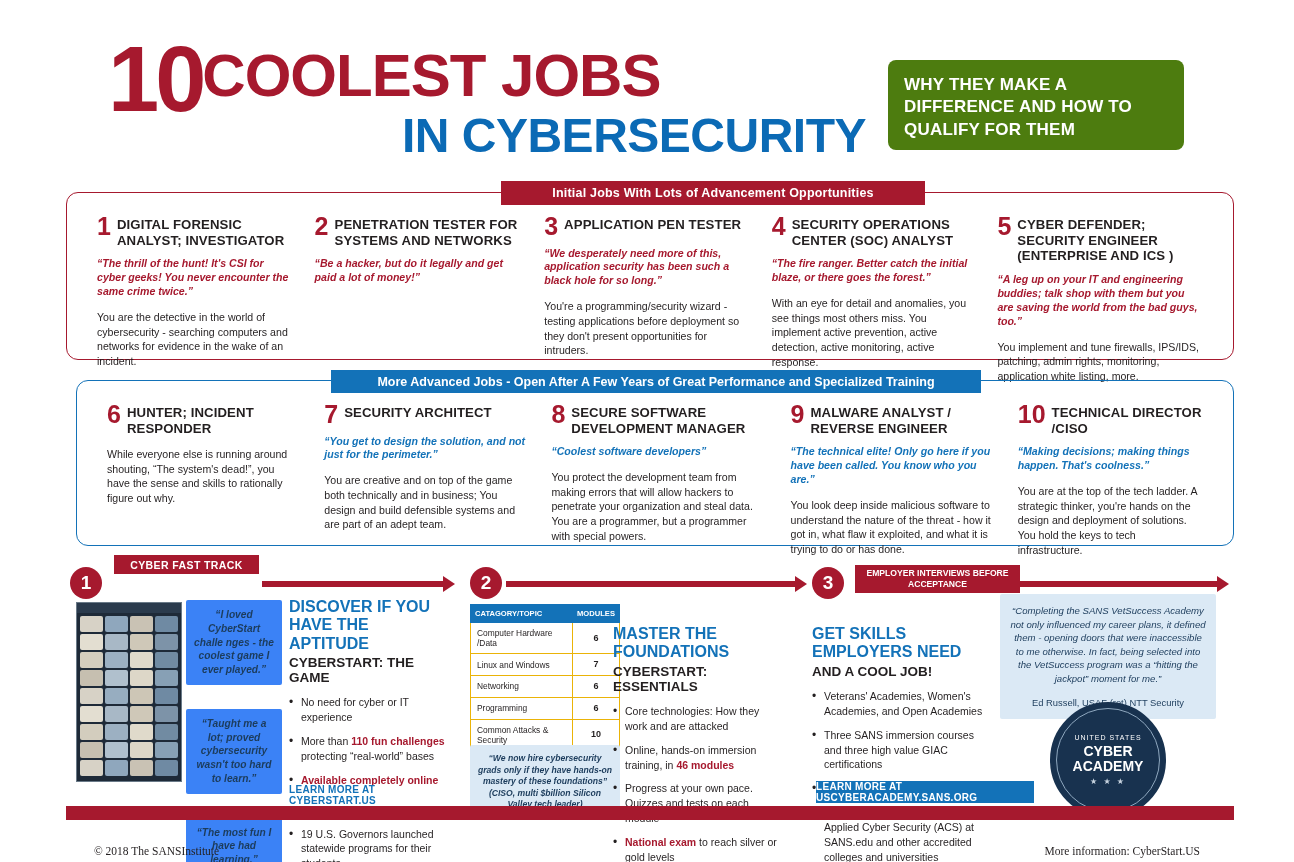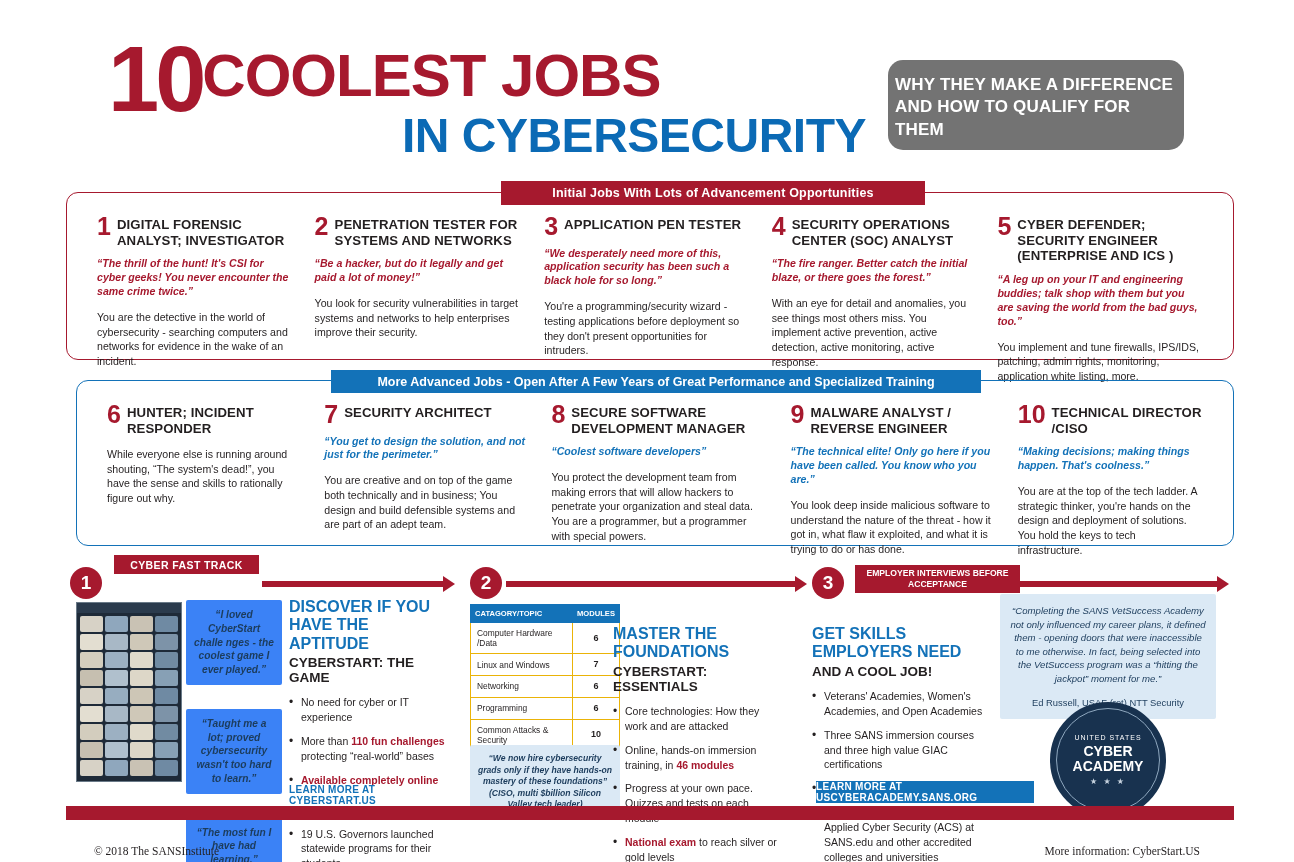--- a/index.html
+++ b/index.html
@@ -27,22 +27,22 @@
     font-size:60px; font-weight:bold; color:#a6192e;
     line-height:0.85; letter-spacing:-1px; margin-left:0; padding-top:6px;
   }
   .t-row2 {
     font-size:48px; font-weight:bold; color:#0b6ab5;
     line-height:1; letter-spacing:-0.5px; text-align:right; margin-top:-4px;
     padding-right:2px;
   }
   .why-box {
     position:absolute; left:888px; top:16px; width:296px; height:90px;
-    background:#737373; border-radius:15px; color:#ffffff;
-    padding:14px 7px; font-size:17px; font-weight:bold; line-height:1.32;
+    background:#4d7c0f; border-radius:8px; color:#ffffff;
+    padding:14px 16px; font-size:17px; font-weight:bold; line-height:1.32;
     letter-spacing:0.2px;
   }
 
   
   .sec1 {
     position:absolute; left:66px; top:192px; width:1168px; height:168px;
     border:1.5px solid #a6192e; border-radius:12px;
   }
   .banner-red {
     position:absolute; left:434px; top:-12px; width:424px; height:24px;
@@ -198,21 +198,20 @@
         <div class="quote red">“The thrill of the hunt! It's CSI for cyber geeks! You never encounter the same crime twice.”</div>
         <div class="desc">You are the detective in the world of cybersecurity - searching computers and networks for evidence in the wake of an incident.</div>
       </div>
 
       <div class="card" style="width:230px">
         <div class="card-head">
           <div class="num red">2</div>
           <div class="jobtitle">PENETRATION TESTER FOR SYSTEMS AND NETWORKS</div>
         </div>
         <div class="quote red">“Be a hacker, but do it legally and get paid a lot of money!”</div>
-        <div class="desc">You look for security vulnerabilities in target systems and networks to help enterprises improve their security.</div>
       </div>
 
       <div class="card" style="width:228px">
         <div class="card-head">
           <div class="num red">3</div>
           <div class="jobtitle">APPLICATION PEN TESTER</div>
         </div>
         <div class="quote red">“We desperately need more of this, application security has been such a black hole for so long.”</div>
         <div class="desc">You're a programming/security wizard - testing applications before deployment so they don't present opportunities for intruders.</div>
       </div>

